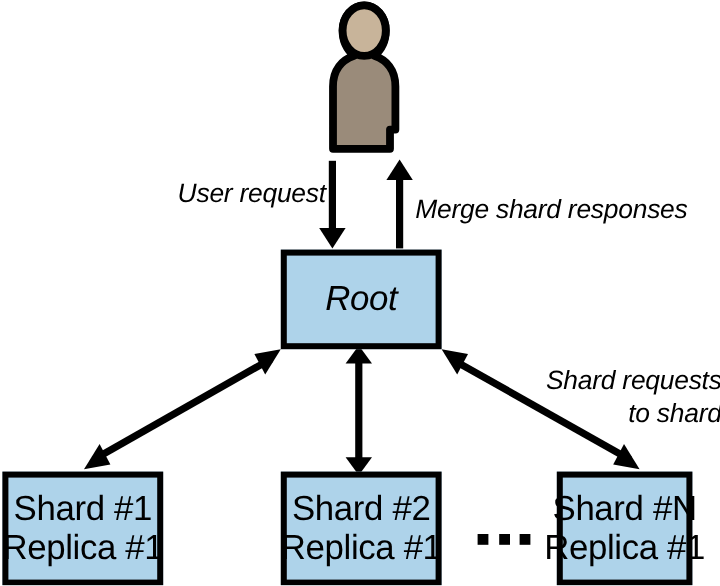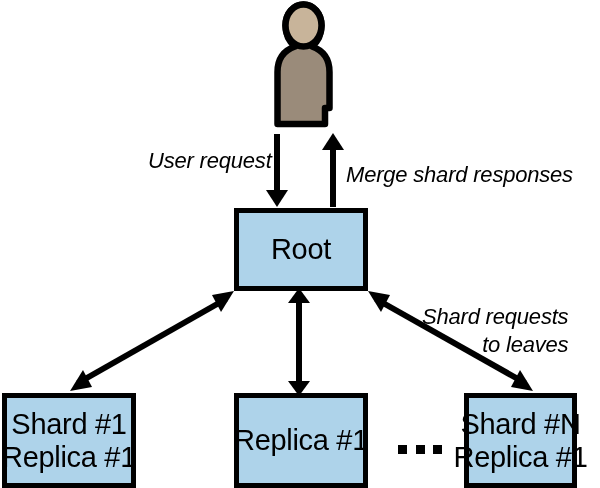--- a/index.html
+++ b/index.html
@@ -49,26 +49,28 @@
     font-family: "Liberation Sans", sans-serif;
     font-style: italic;
     font-size: 22px;
     color: #000000;
     line-height: 1.25;
     white-space: nowrap;
     letter-spacing: -0.2px;
   }
   .edge-label.right-align {
     text-align: right;
+    margin-left: 33px;
   }
   #root-node {
     left: 234px;
     top: 208px;
     width: 134px;
     height: 83px;
+    font-style: italic;
   }
   #shard-1 {
     left: 2px;
     top: 393px;
     width: 134px;
     height: 95px;
   }
   #shard-2 {
     left: 234px;
     top: 393px;
@@ -160,20 +162,21 @@
   <div class="node-box" id="root-node">
     <span class="node-line">Root</span>
   </div>
 
   <div class="node-box" id="shard-1">
     <span class="node-line">Shard #1</span>
     <span class="node-line">Replica #1</span>
   </div>
 
   <div class="node-box" id="shard-2">
+    <span class="node-line">Shard #2</span>
     <span class="node-line">Replica #1</span>
   </div>
 
   <div class="node-box" id="shard-n">
     <span class="node-line">Shard #N</span>
     <span class="node-line">Replica #1</span>
   </div>
 
   <div id="ellipsis">
     <span></span>
@@ -184,16 +187,16 @@
   <div class="edge-label" id="label-merge">
     <span class="node-line">Merge shard responses</span>
   </div>
 
   <div class="edge-label" id="label-user-request">
     <span class="node-line">User request</span>
   </div>
 
   <div class="edge-label right-align" id="label-shard-requests">
     <span class="node-line">Shard requests</span>
-    <span class="node-line">to leaves</span>
+    <span class="node-line">to shard</span>
   </div>
 
 </div>
 
 </body></html>

